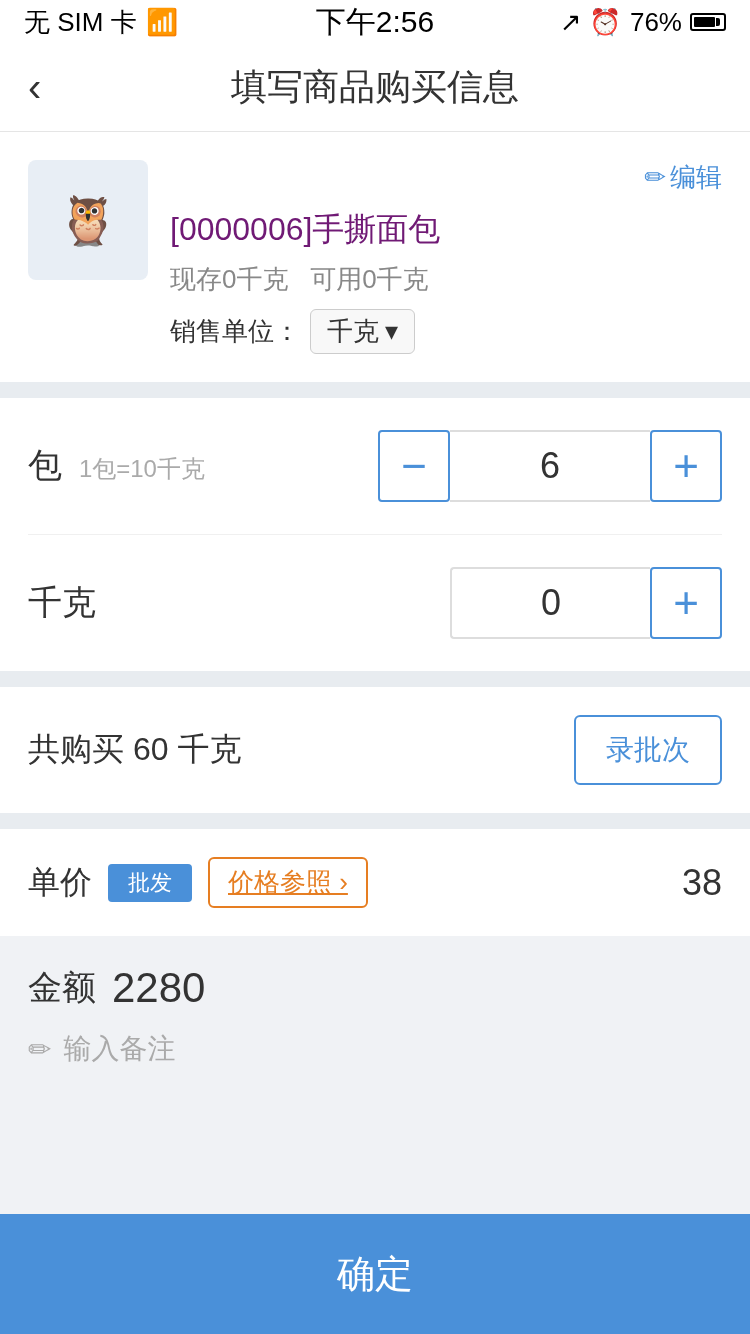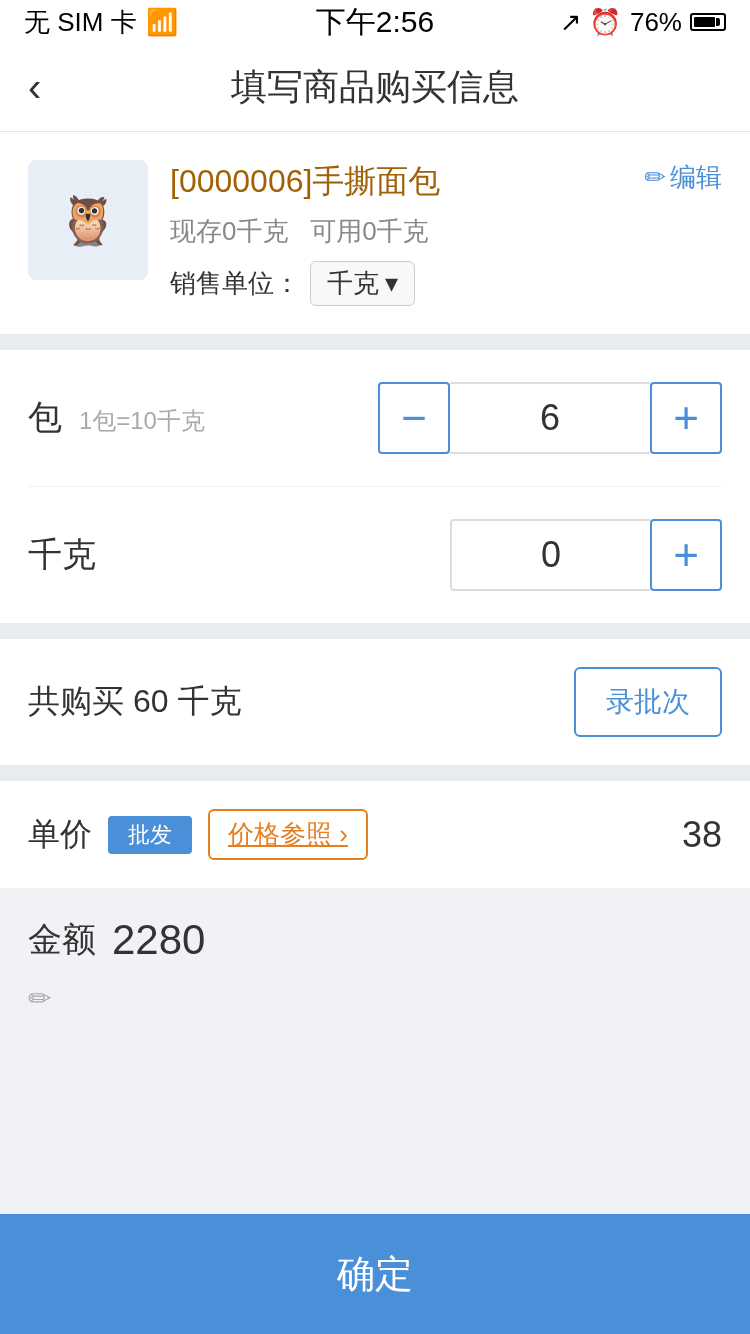--- a/index.html
+++ b/index.html
@@ -78,21 +78,21 @@
       display: flex;
       align-items: center;
       justify-content: center;
       flex-shrink: 0;
     }
     .owl-icon {
       font-size: 48px;
       color: #7a9cc0;
     }
     .product-info { flex: 1; }
-    .product-name { font-size: 32px; color: #a16207; font-weight: 500; margin-bottom: 10px; }
+    .product-name { font-size: 32px; color: #701a75; font-weight: 500; margin-bottom: 10px; margin-top: 48px; }
     .product-stock { font-size: 26px; color: #888; margin-bottom: 12px; }
     .product-unit { font-size: 26px; color: #333; display: flex; align-items: center; gap: 10px; }
     .unit-select {
       border: 1px solid #ccc;
       border-radius: 6px;
       padding: 4px 16px;
       font-size: 26px;
       color: #333;
       background: #f8f8f8;
       display: inline-flex;
@@ -380,19 +380,20 @@
     </div>
   </div>
 
   <div class="amount-section">
     <div class="amount-row">
       <span class="amount-label">金额</span>
       <span class="amount-value">2280</span>
     </div>
     <div class="remark-row">
       <span class="pencil-icon">✏</span>
+      <span>输入备注</span>
     </div>
   </div>
 
   <div class="white-space"></div>
 </div>
 
 <button class="confirm-btn">确定</button>
 
 </body></html>

